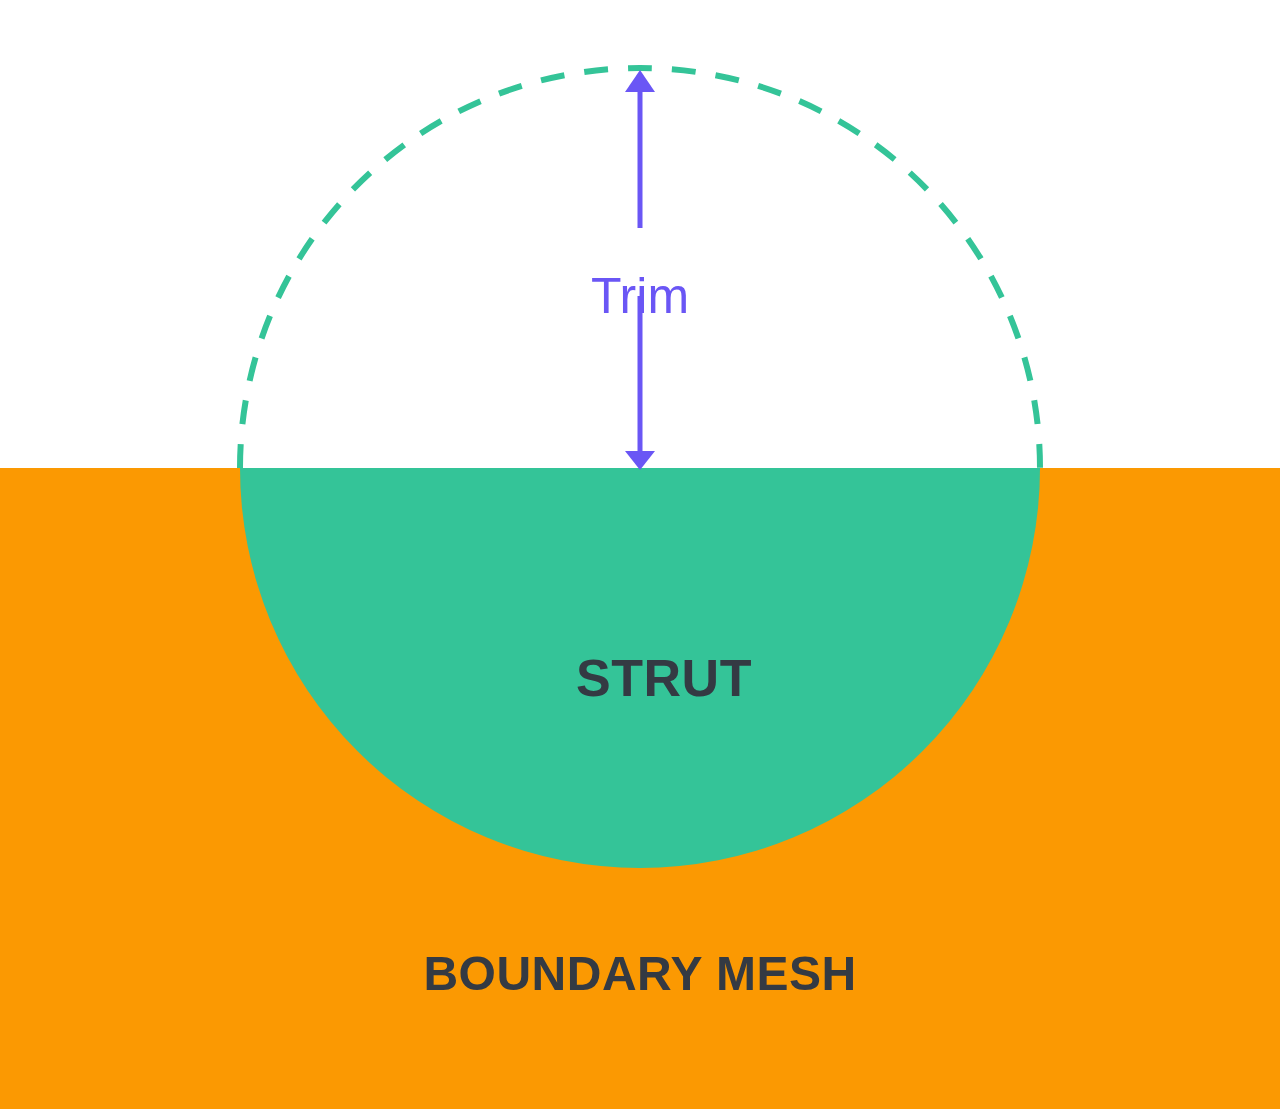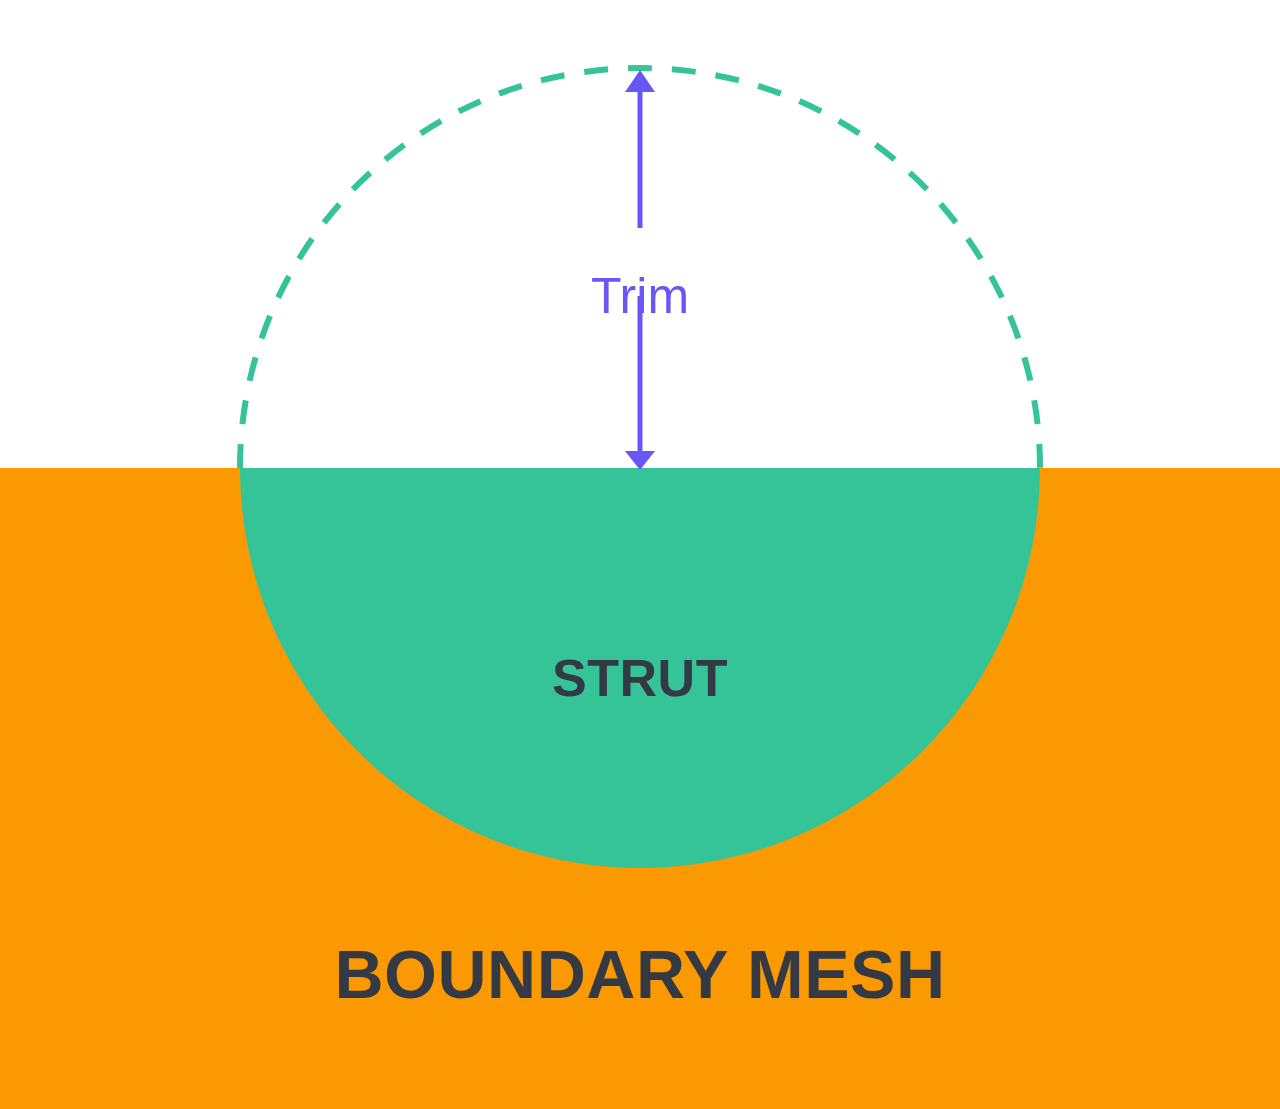--- a/index.html
+++ b/index.html
@@ -13,22 +13,22 @@
     }
     svg.diagram { position: absolute; left: 0; top: 0; }
     .label {
       position: absolute; font-weight: 700; text-align: center;
       white-space: nowrap; letter-spacing: 0.5px;
     }
     .trim-label {
       position: absolute; left: 540px; top: 228px; width: 200px; text-align: center;
       font-size: 50px; font-weight: 500; line-height: 64px; margin-top: 36px;
     }
-    .strut-label { left: 440px; top: 646px; width: 400px; font-size: 52px; line-height: 64px; }
-    .mesh-label { left: 240px; top: 942px; width: 800px; font-size: 68px; line-height: 64px; }
+    .strut-label { left: 464px; top: 646px; width: 400px; font-size: 52px; line-height: 64px; }
+    .mesh-label { left: 240px; top: 942px; width: 800px; font-size: 48px; line-height: 64px; }
   </style>
 </head>
 <body>
 
 <div class="boundary"></div>
 
 <svg class="diagram" width="1280" height="1109" viewBox="0 0 1280 1109">
 
   <rect x="0" y="468" width="1280" height="641" fill="#fb9902"></rect>
 

